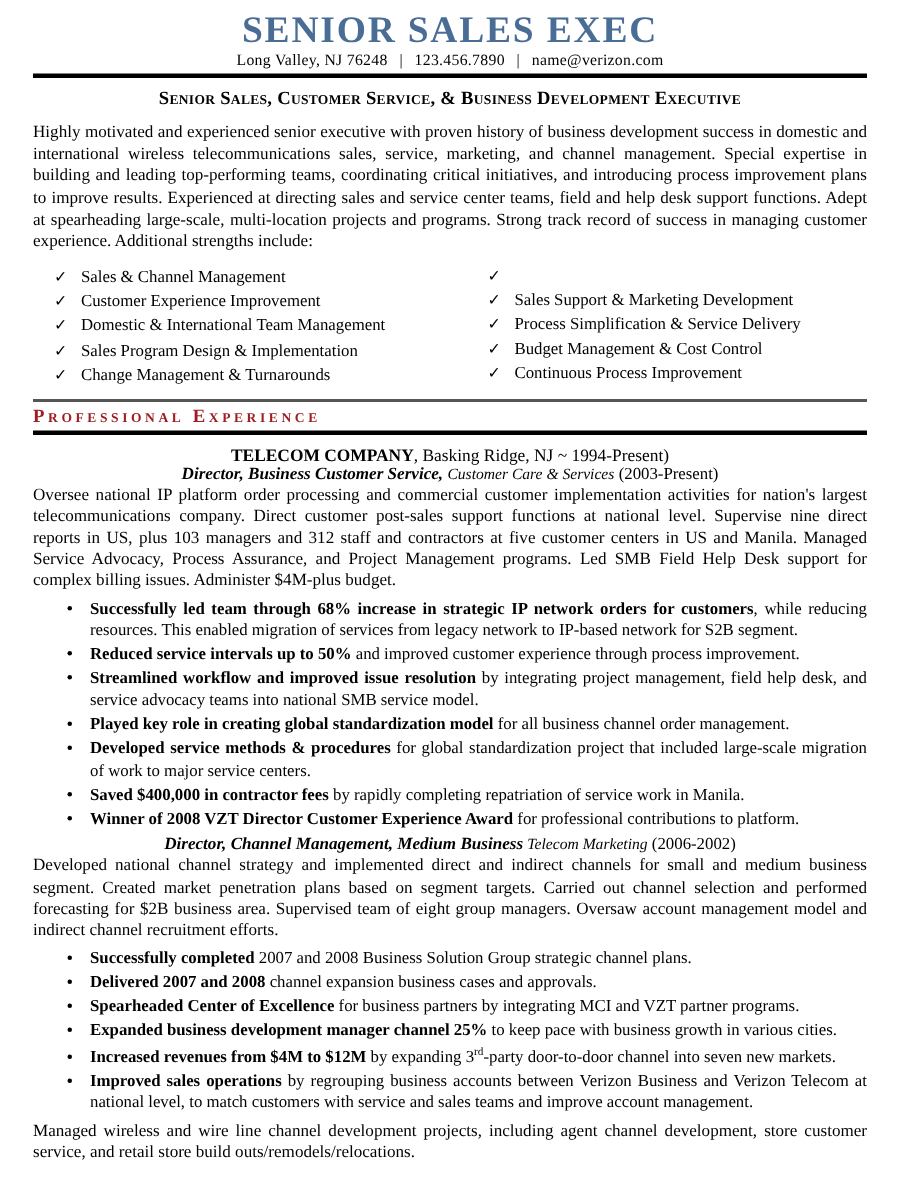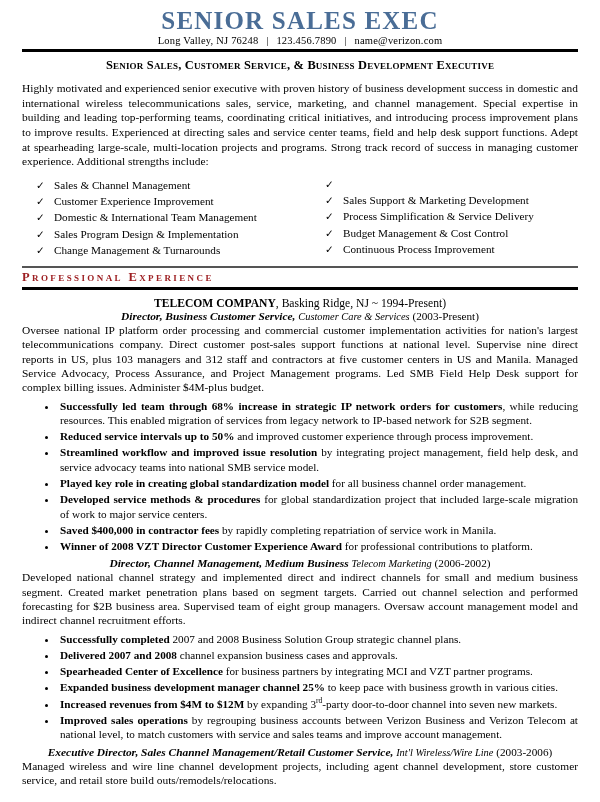--- a/index.html
+++ b/index.html
@@ -266,21 +266,16 @@
 
   <ul class="bullets">
     <li><b>Successfully completed</b><span> 2007 and 2008 Business Solution Group strategic channel plans.</span></li>
     <li><b>Delivered 2007 and 2008</b><span> channel expansion business cases and approvals.</span></li>
     <li><b>Spearheaded Center of Excellence</b><span> for business partners by integrating MCI and VZT partner programs.</span></li>
     <li><b>Expanded business development manager channel 25%</b><span> to keep pace with business growth in various cities.</span></li>
     <li><b>Increased revenues from $4M to $12M</b><span> by expanding 3</span><sup>rd</sup><span>-party door-to-door channel into seven new markets.</span></li>
     <li><b>Improved sales operations</b><span> by regrouping business accounts between Verizon Business and Verizon Telecom at national level, to match customers with service and sales teams and improve account management.</span></li>
   </ul>
 
-  <div class="role-line">
-    <span class="role-title">Executive Director, Sales Channel Management/Retail Customer Service,</span>
-    <span class="role-dept">Int'l Wireless/Wire Line</span>
-    <span class="role-dates">(2003-2006)</span>
-  </div>
 
   <div class="job-desc">Managed wireless and wire line channel development projects, including agent channel development, store customer service, and retail store build outs/remodels/relocations.</div>
 
 </div>
 
 </body></html>

